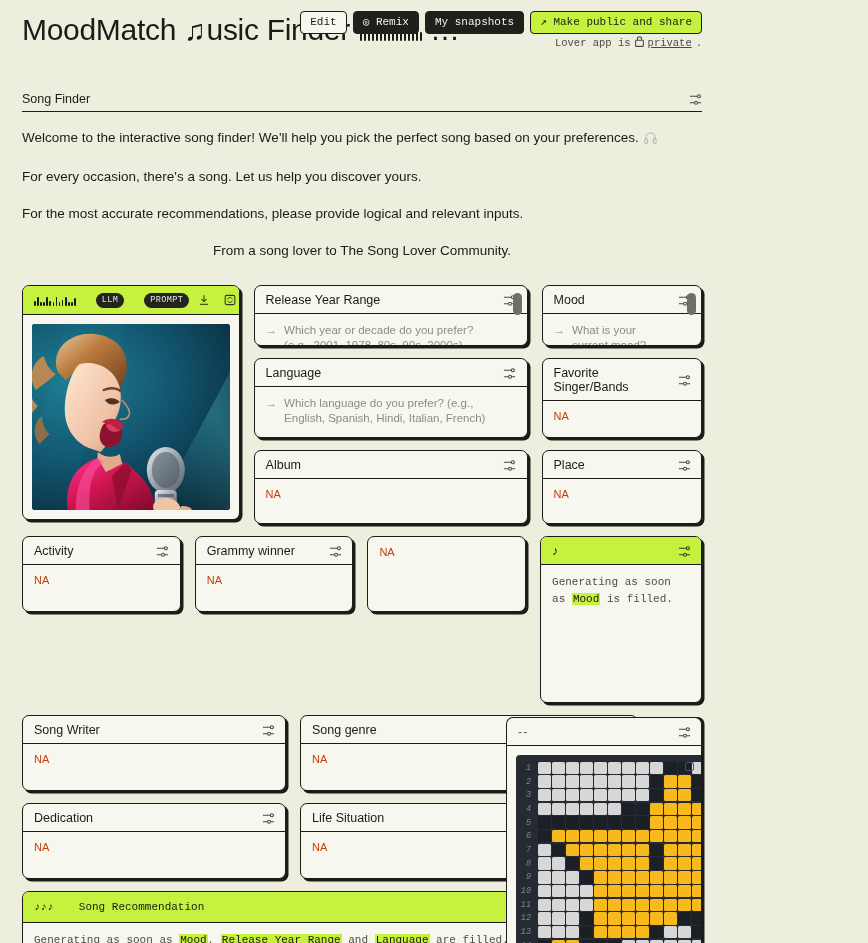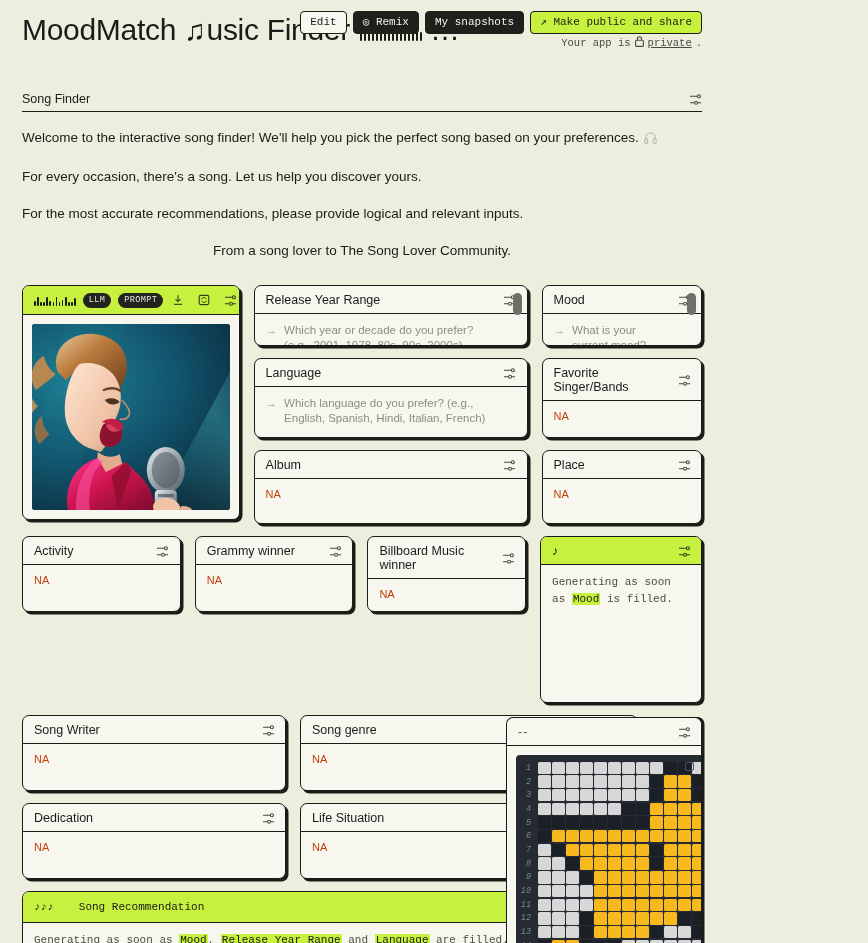--- a/index.html
+++ b/index.html
@@ -95,21 +95,21 @@
   }
   .prompt .arr{color:#8d8d84;flex:none;}
   .thumb{
     position:absolute;right:5px;top:7px;width:9px;height:22px;
     border-radius:5px;background:#6f6f68;cursor:pointer;
   }
 
   
   .imgcard{width:268px;}
   .imgcard .hd{gap:8px;}
-  .imgcard .hdleft{display:flex;align-items:center;gap:7px;}
+  .imgcard .hdleft{display:flex;align-items:center;gap:20px;}
   .badge{
     background:#24241f;color:#e8e8dd;border-radius:9px;
     font-family:"Liberation Mono",monospace;font-size:8.5px;
     padding:2px 6px 2.5px 6px;letter-spacing:.4px;
   }
   .minwave{display:inline-flex;align-items:flex-end;gap:1.5px;height:11px;}
   .minwave i{width:1.6px;background:#1b1b18;border-radius:1px;}
   .hdicons{display:flex;align-items:center;gap:12px;}
   .pic{
     margin:9px;height:186px;border-radius:3px;overflow:hidden;position:relative;
@@ -178,21 +178,21 @@
         <span>Remix</span>
       </div>
       <div class="btn btn-dark">My snapshots</div>
       <div class="btn btn-green">
         <span>↗</span>
         <span>Make public and share</span>
       </div>
     </div>
 
     <div class="privacy">
-      <span>Your app is</span>
+      <span>Lover app is</span>
       <span>
         <svg width="9" height="11" viewBox="0 0 9 11">
             <rect x="0.6" y="4.2" width="7.8" height="6.2" rx="1" fill="none" stroke="#4a4a44" stroke-width="1.1"></rect>
             <path d="M2.4 4.2V2.9a2.1 2.1 0 0 1 4.2 0v1.3" fill="none" stroke="#4a4a44" stroke-width="1.1"></path>
           </svg>
       </span>
       <u>private</u>
         <span>.</span>
     </div>
   </div>
@@ -534,35 +534,20 @@
                 </g>
               </svg>
           </span>
         </div>
         <div class="bd">
           <div class="na">NA</div>
         </div>
       </div>
 
       <div class="card" style="width:194px;height:76px;">
-        <div class="hd">
-          <span>Billboard Music winner</span>
-          <span class="iconbtn">
-            <svg width="13" height="13" viewBox="0 0 14 14">
-                <g stroke="#2b2b26" stroke-width="1.1" fill="none">
-                  <path d="M1 3.5h8"></path>
-                  <path d="M1 10.5h5"></path>
-                  <circle cx="10.6" cy="3.5" r="1.6"></circle>
-                  <circle cx="7.6" cy="10.5" r="1.6"></circle>
-                  <path d="M12.2 3.5H13"></path>
-                  <path d="M9.2 10.5H13"></path>
-                </g>
-              </svg>
-          </span>
-        </div>
         <div class="bd">
           <div class="na">NA</div>
         </div>
       </div>
 
       <div class="card green" style="width:198px;height:167px;">
         <div class="hd">
           <span>♪</span>
           <span class="iconbtn">
             <svg width="13" height="13" viewBox="0 0 14 14">

